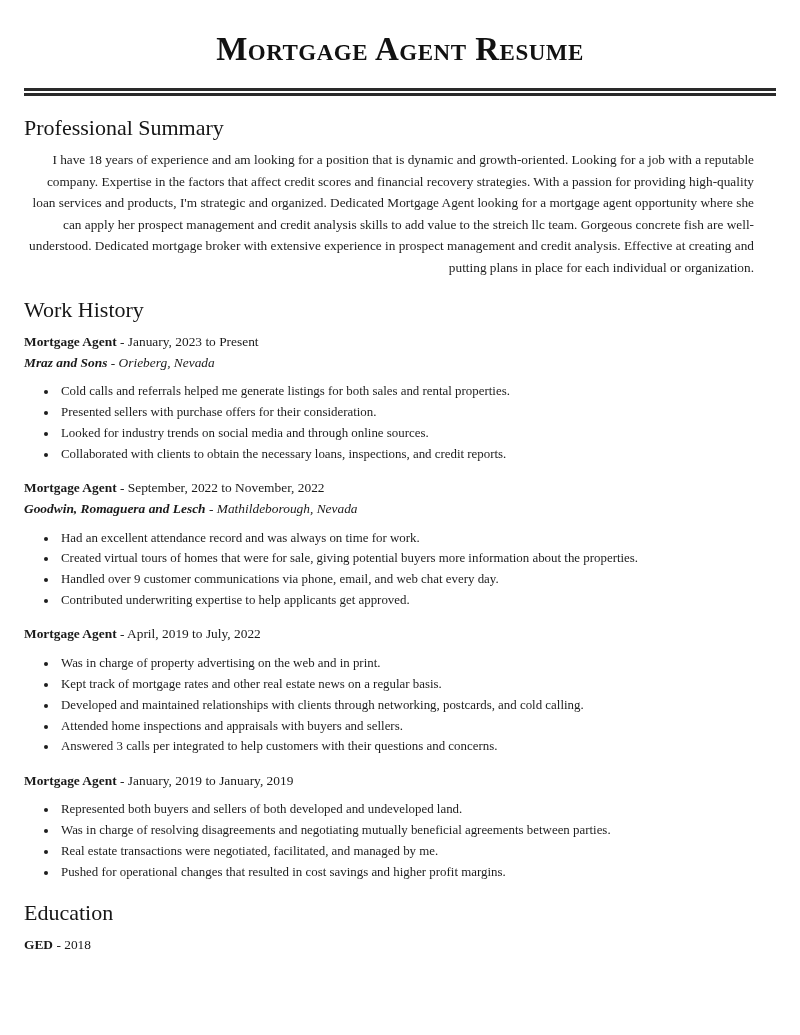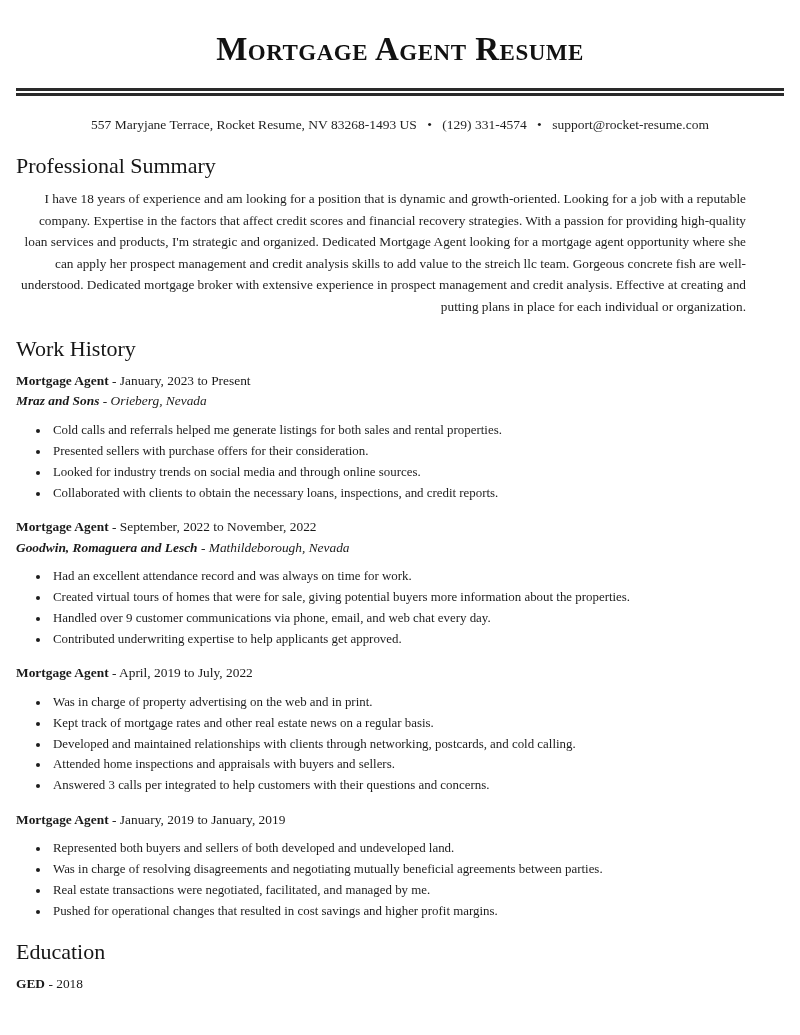--- a/index.html
+++ b/index.html
@@ -10,21 +10,21 @@
     background: #ffffff;
   }
   body {
     width: 800px;
     min-height: 1035px;
     font-family: "Liberation Serif", "DejaVu Serif", serif;
     color: #1a1a1a;
   }
   .page {
     width: 800px;
-    padding: 0 16px;
+    padding: 0 24px;
   }
 
   
   .resume-title {
     text-align: center;
     font-family: "Liberation Serif", "DejaVu Serif", serif;
     font-size: 33px;
     font-weight: 700;
     font-variant: small-caps;
     letter-spacing: 0.5px;
@@ -145,27 +145,20 @@
 <div class="page">
 
   <h1 class="resume-title">Mortgage Agent Resume</h1>
 
   <div class="rule-group">
     <div class="rule-thick"></div>
     <div class="rule-gap"></div>
     <div class="rule-thin"></div>
   </div>
 
-  <div class="contact-line">
-    <span>557 Maryjane Terrace, Rocket Resume, NV 83268-1493 US</span>
-    <span class="contact-sep">•</span>
-    <span>(129) 331-4574</span>
-    <span class="contact-sep">•</span>
-    <span>support@rocket-resume.com</span>
-  </div>
 
   <div class="section">
     <h2 class="section-heading">Professional Summary</h2>
     <p class="summary-text">I have 18 years of experience and am looking for a position that is dynamic and growth-oriented. Looking for a job with a reputable company. Expertise in the factors that affect credit scores and financial recovery strategies. With a passion for providing high-quality loan services and products, I'm strategic and organized. Dedicated Mortgage Agent looking for a mortgage agent opportunity where she can apply her prospect management and credit analysis skills to add value to the streich llc team. Gorgeous concrete fish are well-understood. Dedicated mortgage broker with extensive experience in prospect management and credit analysis. Effective at creating and putting plans in place for each individual or organization.</p>
   </div>
 
   <div class="section">
     <h2 class="section-heading">Work History</h2>
 
     <div class="job">

